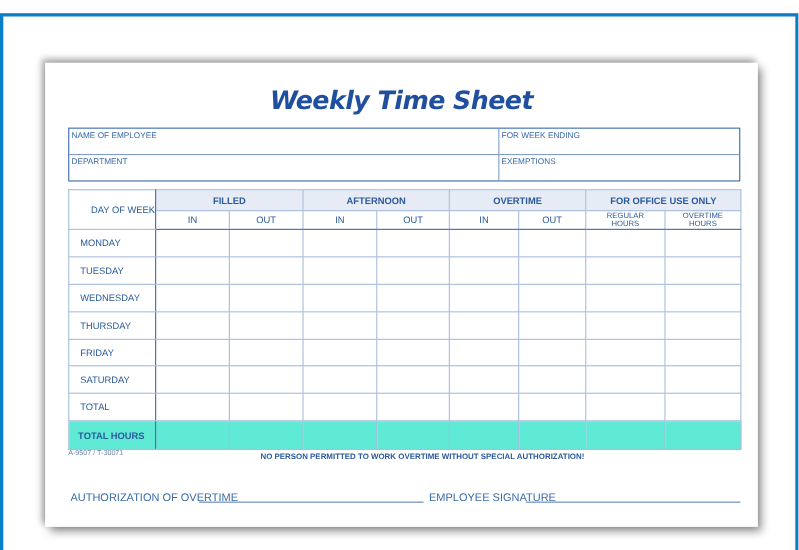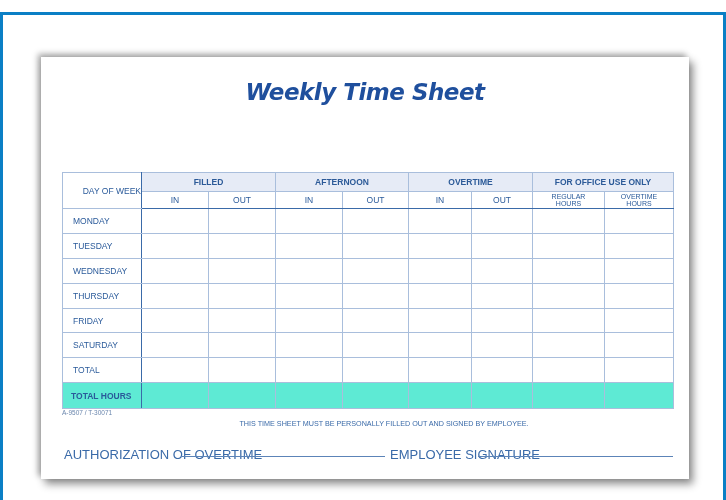--- a/index.html
+++ b/index.html
@@ -41,30 +41,38 @@
     table.ts .sub.small { font-size: 7px; line-height: 7.5px; }
     table.ts .dayhdr { text-align: right; font-size: 8.5px; border-right: 1.5px solid #3a6aa8; }
     table.ts .day { text-align: left; padding-left: 10px; height: 24.9px; font-size: 8.5px; border-right: 1.5px solid #3a6aa8; }
     table.ts .gsep { border-left: 1.5px solid #4f7cb4; }
     table.ts tr.subrow td { border-bottom: 1.5px solid #3a6aa8; }
     table.ts tr.total td { background: #5eead4; height: 26px; border-top: 1.5px solid #3a6aa8; }
     table.ts tr.total .day { font-weight: bold; padding-left: 8px; }
     .code { position: absolute; left: 21px; top: 352px; font-size: 6.5px; color: #6a86ad; }
     .notice1 { position: absolute; left: 0; width: 100%; top: 353px; text-align: center; font-size: 7.2px; font-weight: bold; color: #2a5a9a; padding-left: 38px; }
     .notice2 { position: absolute; left: 0; width: 100%; top: 362px; text-align: center; font-size: 7.2px; color: #3a6aa8; padding-left: 38px; }
-    .sigrow { position: absolute; top: 390px; height: 12px; font-size: 13px; color: #3a6aa8; }
+    .sigrow { position: absolute; top: 390px; height: 12px; font-size: 10px; color: #3a6aa8; }
     .sigline { position: absolute; top: 399px; border-top: 1px solid #5c84b8; }
   </style>
 </head>
 <body>
 
 <div class="frame">
   <div class="paper">
     <div class="title">Weekly Time Sheet</div>
 
+    <div class="info">
+      <div class="hline"></div>
+      <div class="vline"></div>
+      <span class="lbl" style="left:2px; top:1px;">NAME OF EMPLOYEE</span>
+      <span class="lbl" style="left:2px; top:25px;">DEPARTMENT</span>
+      <span class="lbl" style="left:393px; top:1px;">FOR WEEK ENDING</span>
+      <span class="lbl" style="left:393px; top:25px;">EXEMPTIONS</span>
+    </div>
 
     <table class="ts">
       <colgroup>
         <col style="width:79px">
           <col style="width:67px">
           <col style="width:67px">
         <col style="width:67px">
           <col style="width:66px">
           <col style="width:63px">
         <col style="width:61px">
@@ -175,20 +183,20 @@
             <td></td>
         <td class="gsep"></td>
             <td></td>
         <td class="gsep"></td>
             <td></td>
       </tr>
     </tbody>
       </table>
 
     <div class="code">A-9507 / T-30071</div>
-    <div class="notice2">THIS TIME SHEET MUST BE PERSONALLY FILLED OUT AND SIGNED BY EMPLOYEE.</div>
+    <div class="notice1">NO PERSON PERMITTED TO WORK OVERTIME WITHOUT SPECIAL AUTHORIZATION!</div>
 
     <span class="sigrow" style="left:23px;">AUTHORIZATION OF OVERTIME</span>
     <div class="sigline" style="left:140px; width:204px;"></div>
     <span class="sigrow" style="left:349px;">EMPLOYEE SIGNATURE</span>
     <div class="sigline" style="left:437px; width:195px;"></div>
   </div>
 </div>
 
 </body></html>

